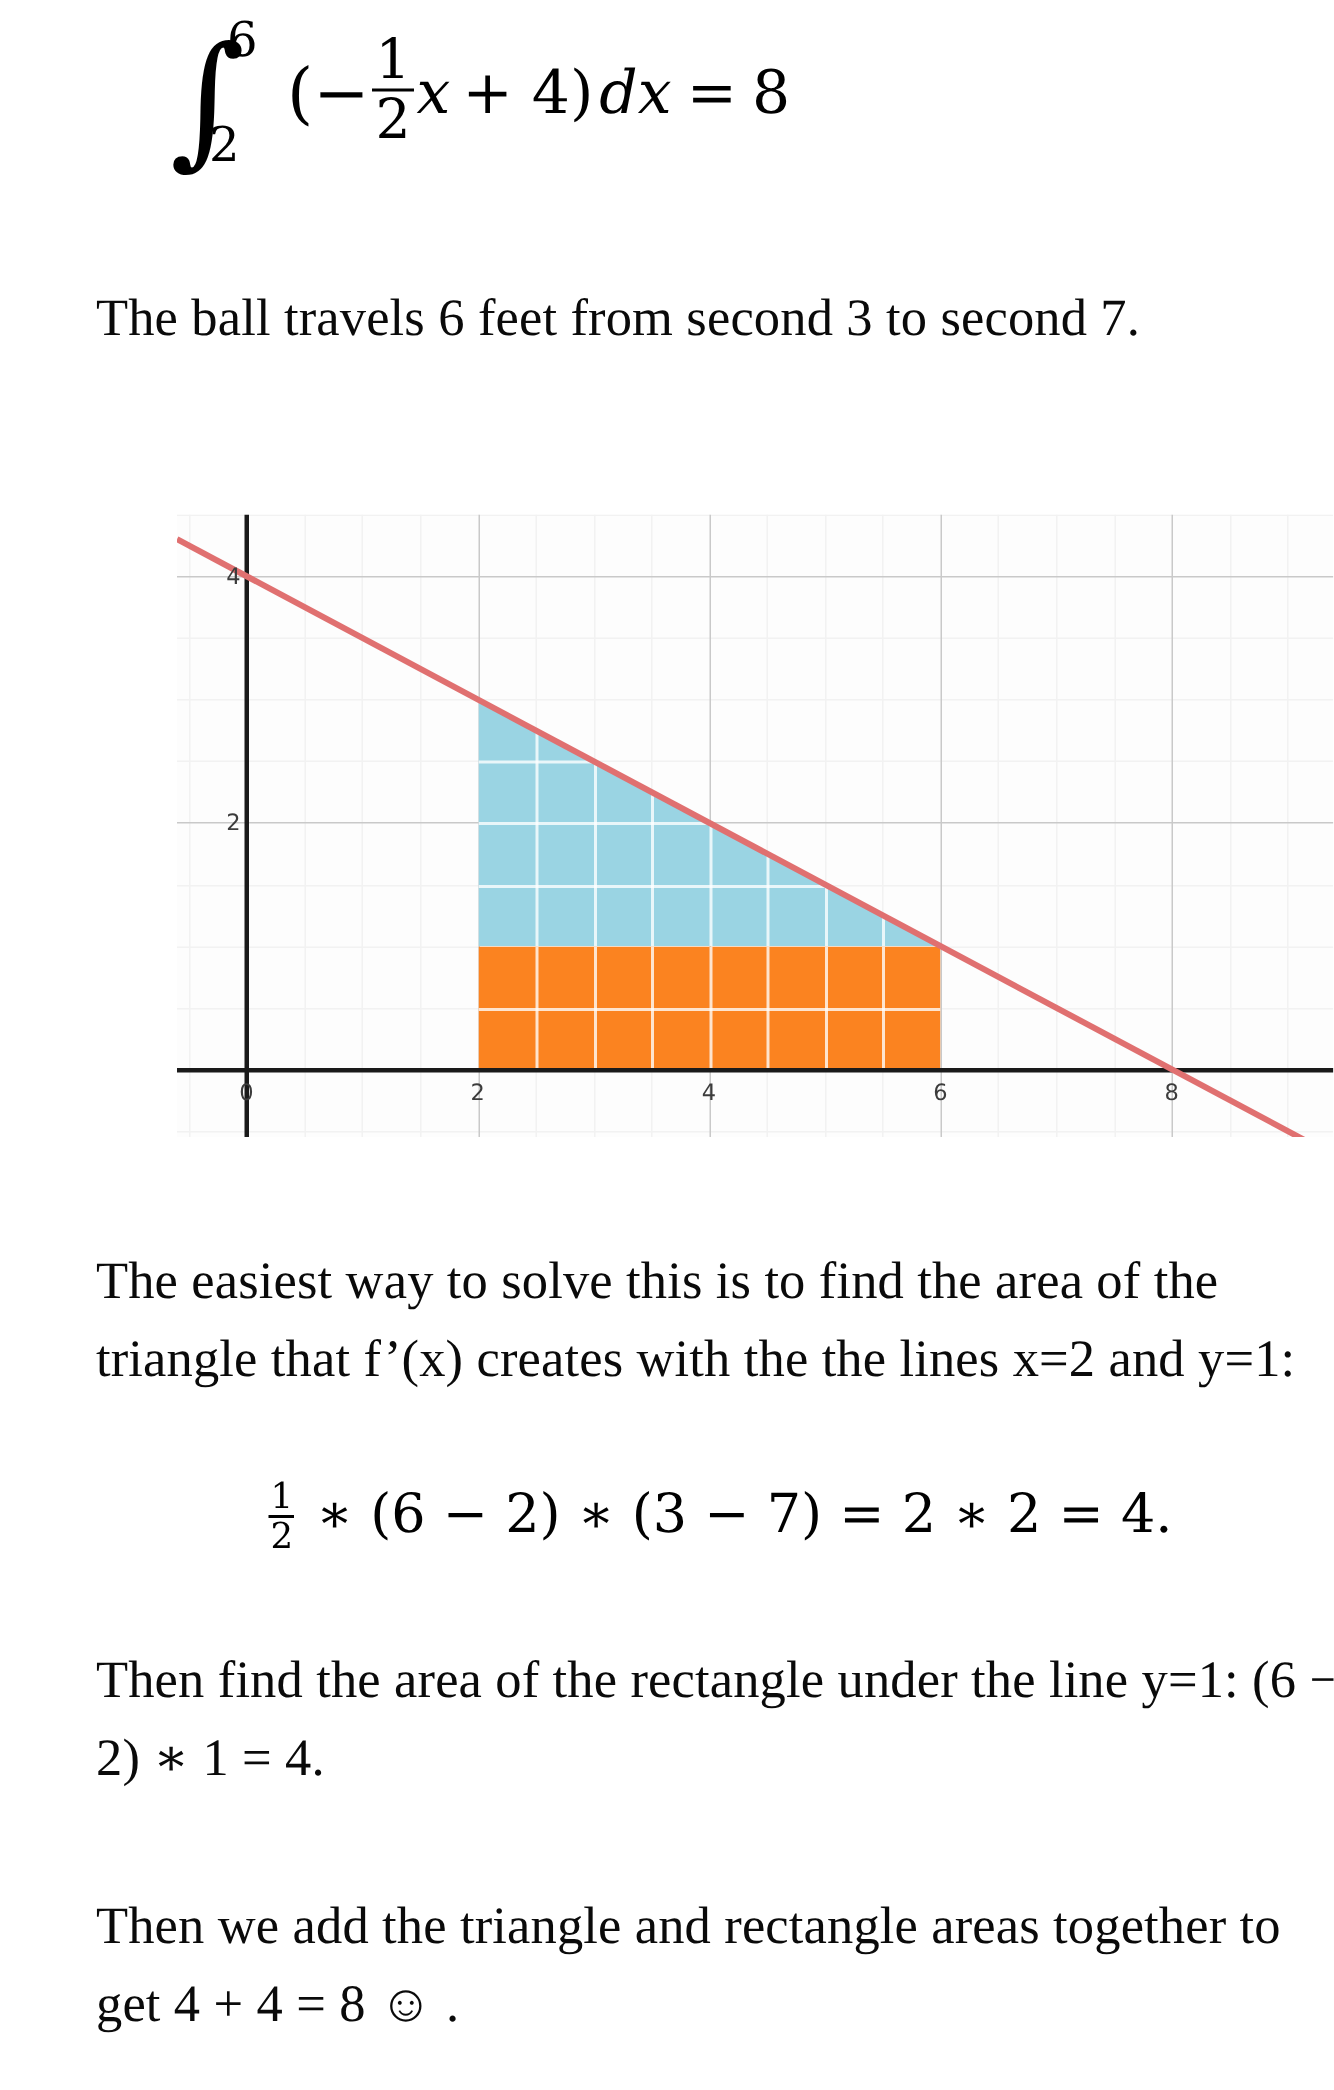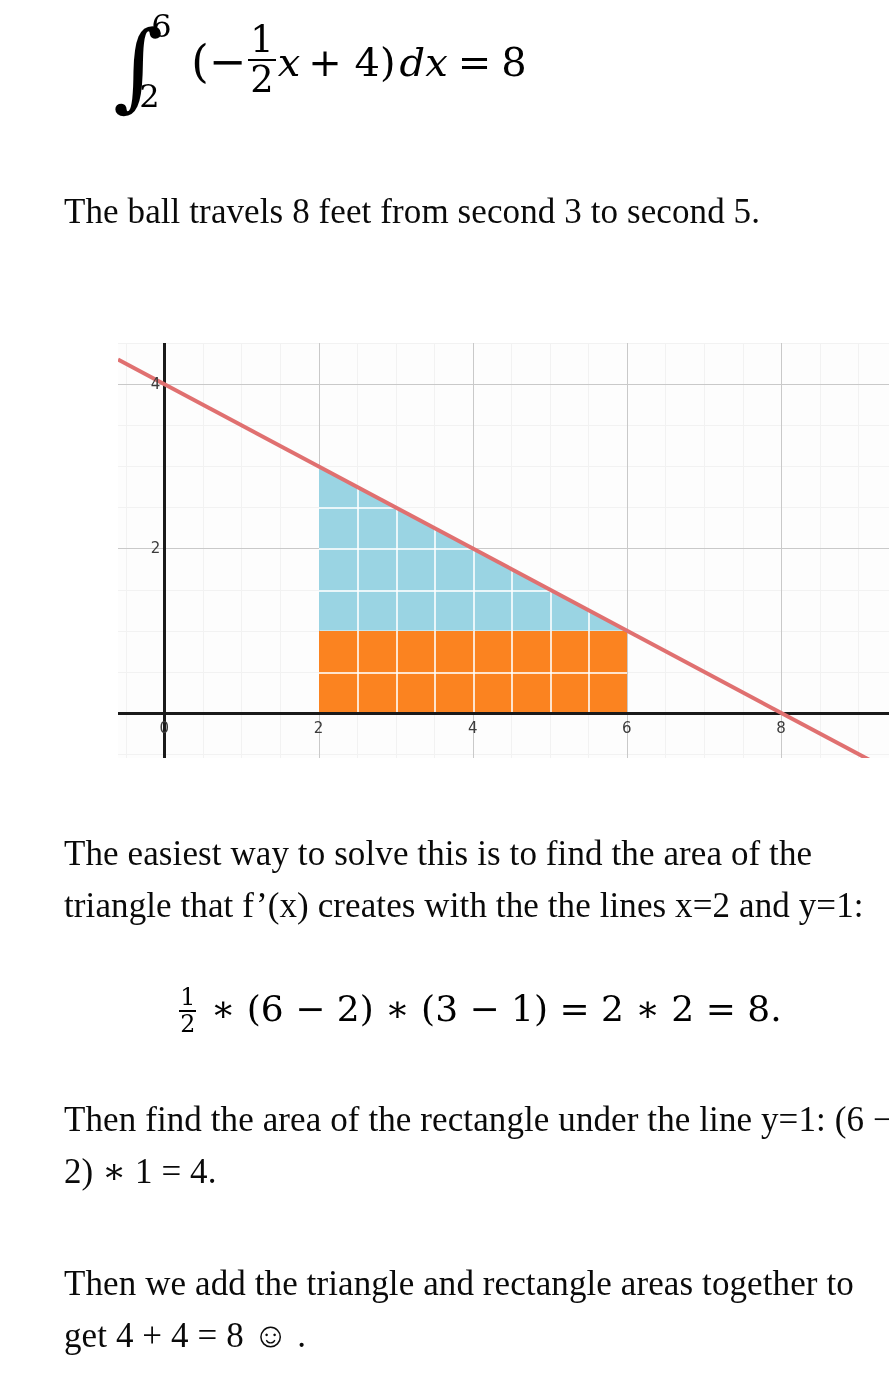--- a/index.html
+++ b/index.html
@@ -210,21 +210,21 @@
     </span>
     <span class="mi">x</span>
     <span style="display:inline-block;width:8px"></span>
     <span>+ 4)</span>
     <span class="mi" style="margin-left:4px">dx</span>
     <span style="margin:0 10px">=</span>
     <span>8</span>
   </span>
 </div>
 
-<div id="para-ball" class="prose">The ball travels 8 feet from second 3 to second 5.</div>
+<div id="para-ball" class="prose">The ball travels 6 feet from second 3 to second 7.</div>
 
 <div id="chart">
   <div id="plot-inner">
 
   <div class="gridline minor-v" style="left: 7.7px;"></div>
       <div class="gridline minor-v" style="left: 84.8px;"></div>
       <div class="gridline minor-v" style="left: 123.4px;"></div>
       <div class="gridline minor-v" style="left: 161.9px;"></div>
       <div class="gridline minor-v" style="left: 239px;"></div>
       <div class="gridline minor-v" style="left: 277.6px;"></div>
@@ -290,18 +290,18 @@
     <div class="tick-label ylab" style="left: 30.3px; top: 41.1px; width: 12px;">4</div>
   </div>
 
 <div id="para-easy" class="prose">The easiest way to solve this is to find the area of the triangle that f’(x) creates with the the lines x=2 and y=1:</div>
 
 <div id="formula-triangle" class="formula-line">
   <span class="inline-frac">
     <span class="num">1</span>
     <span class="den">2</span>
   </span>
-  <span>∗ (6 − 2) ∗ (3 − 1) = 2 ∗ 2 = 8.</span>
+  <span>∗ (6 − 2) ∗ (3 − 7) = 2 ∗ 2 = 4.</span>
 </div>
 
 <div id="para-rect" class="prose">Then find the area of the rectangle under the line y=1: (6 − 2) ∗ 1 = 4.</div>
 
 <div id="para-add" class="prose">Then we add the triangle and rectangle areas together to get 4 + 4 = 8 ☺ .</div>
 
 </body></html>

